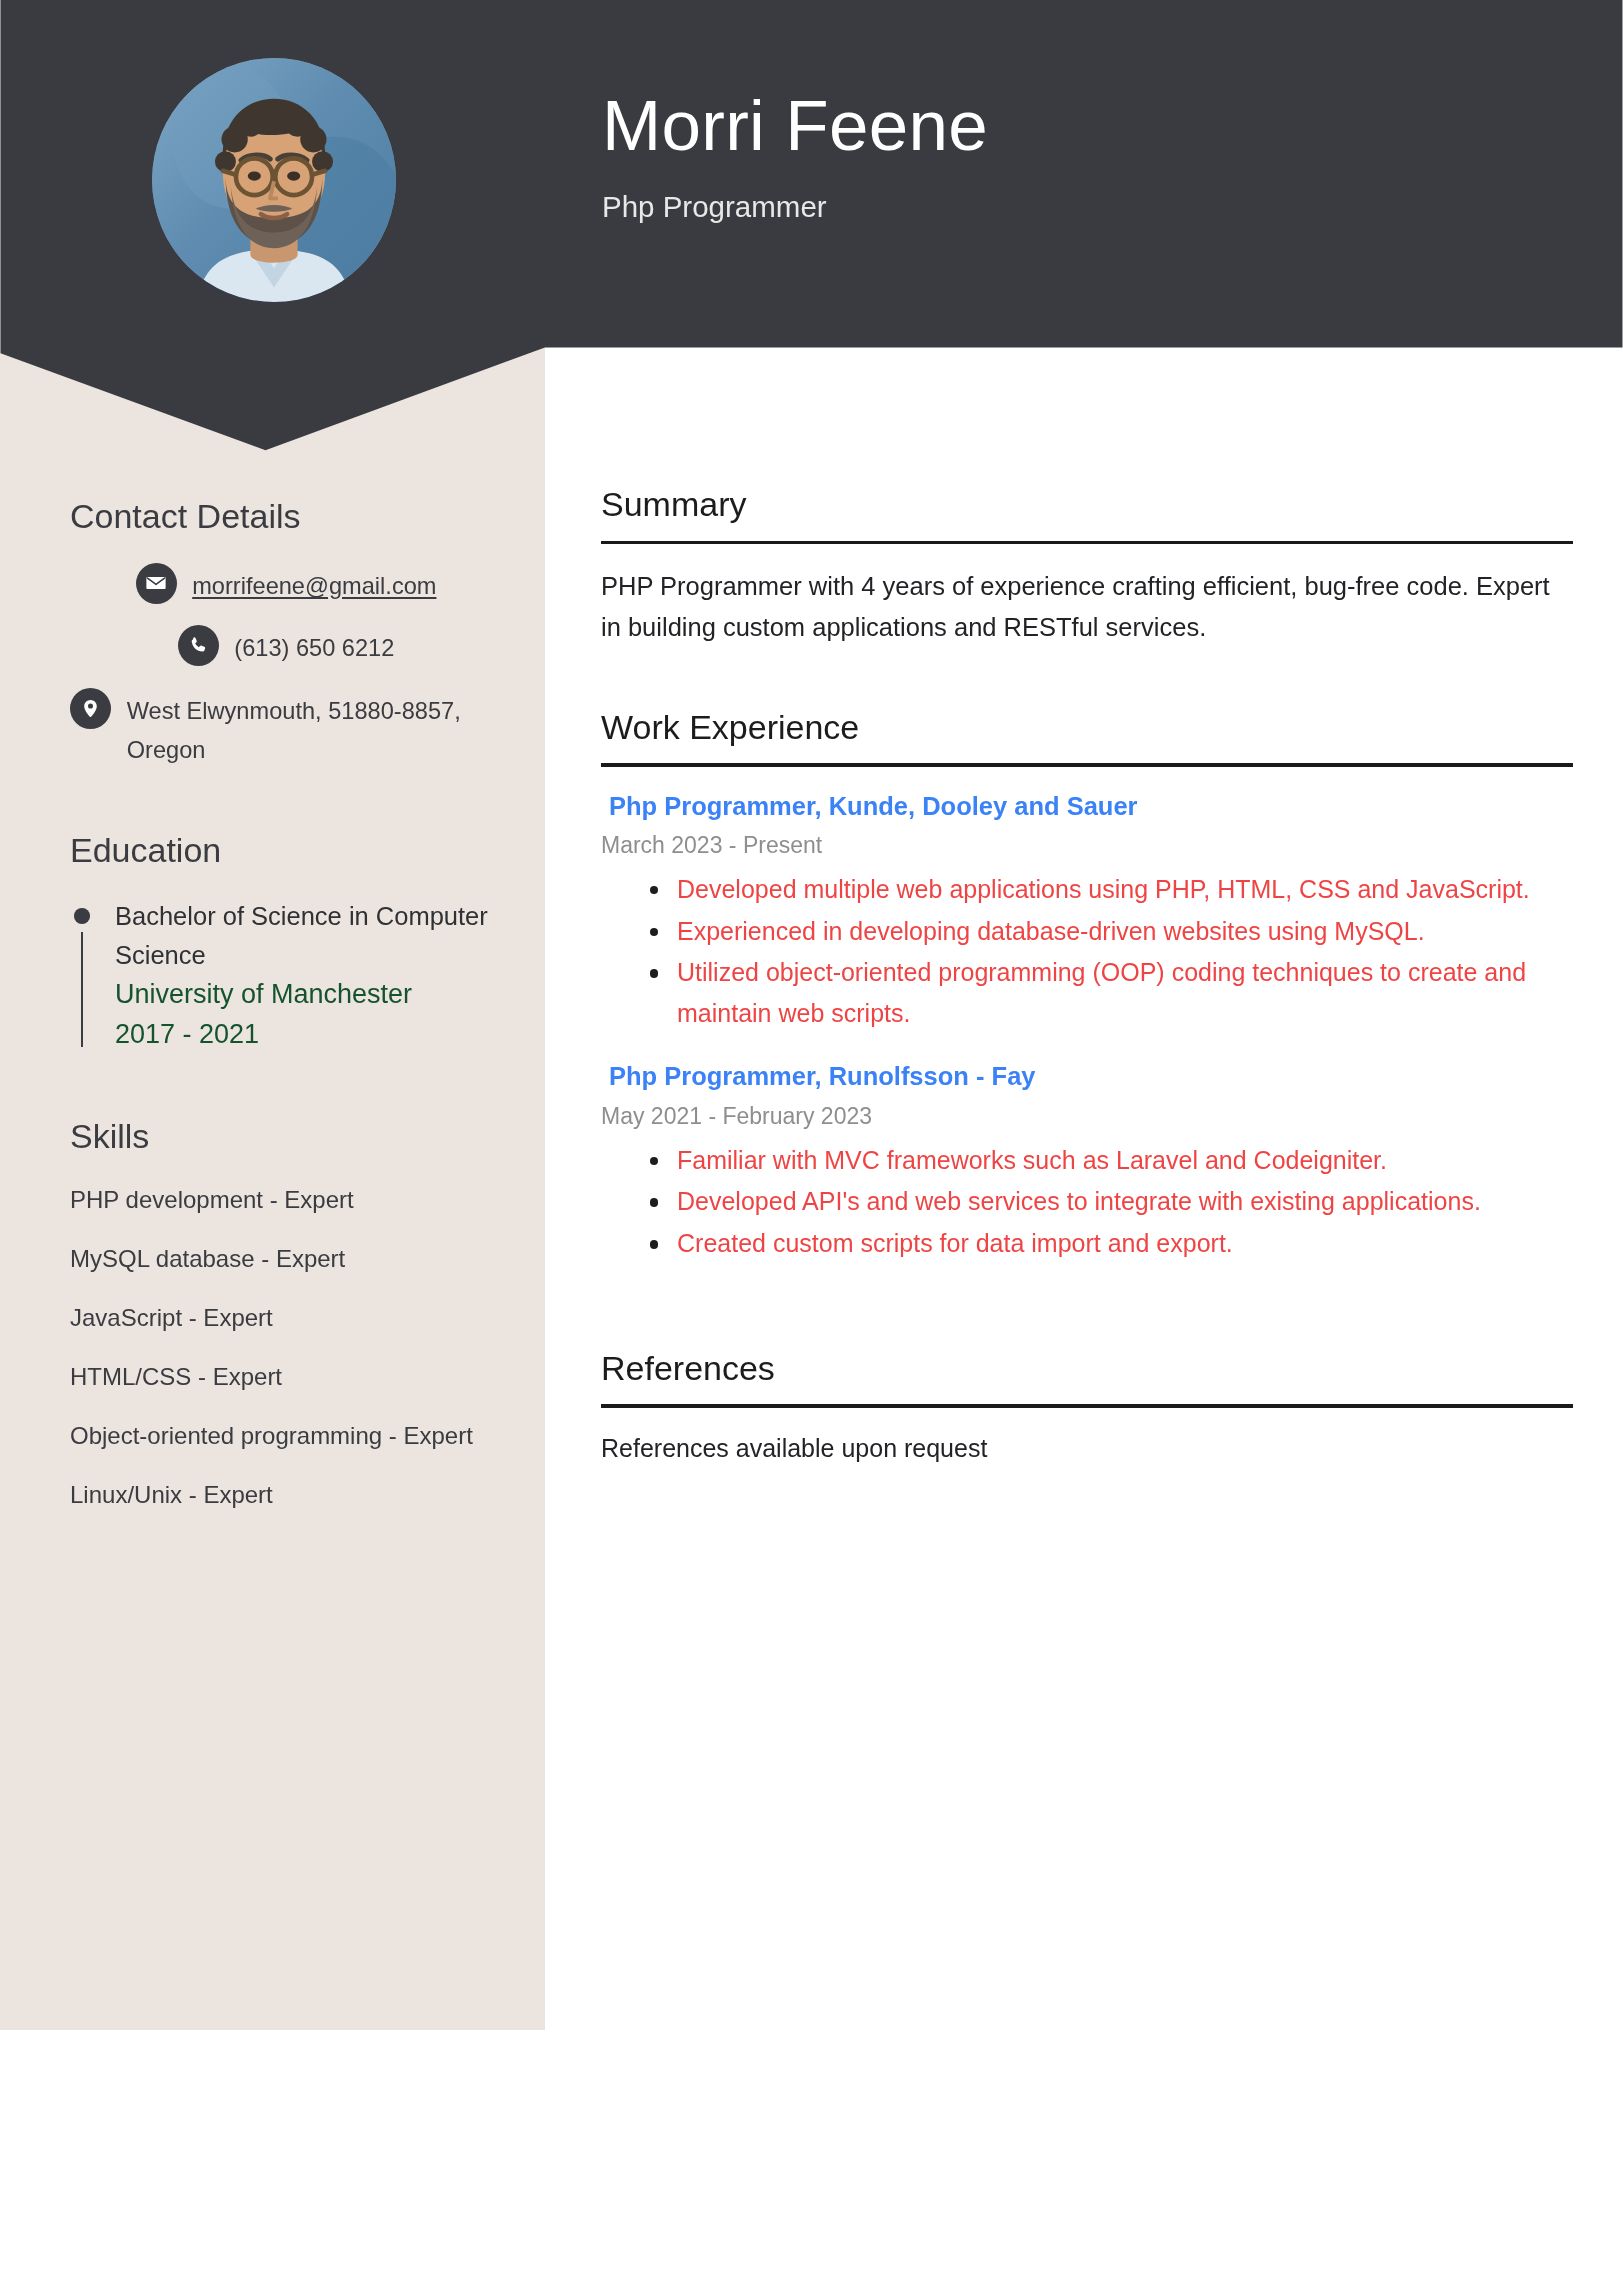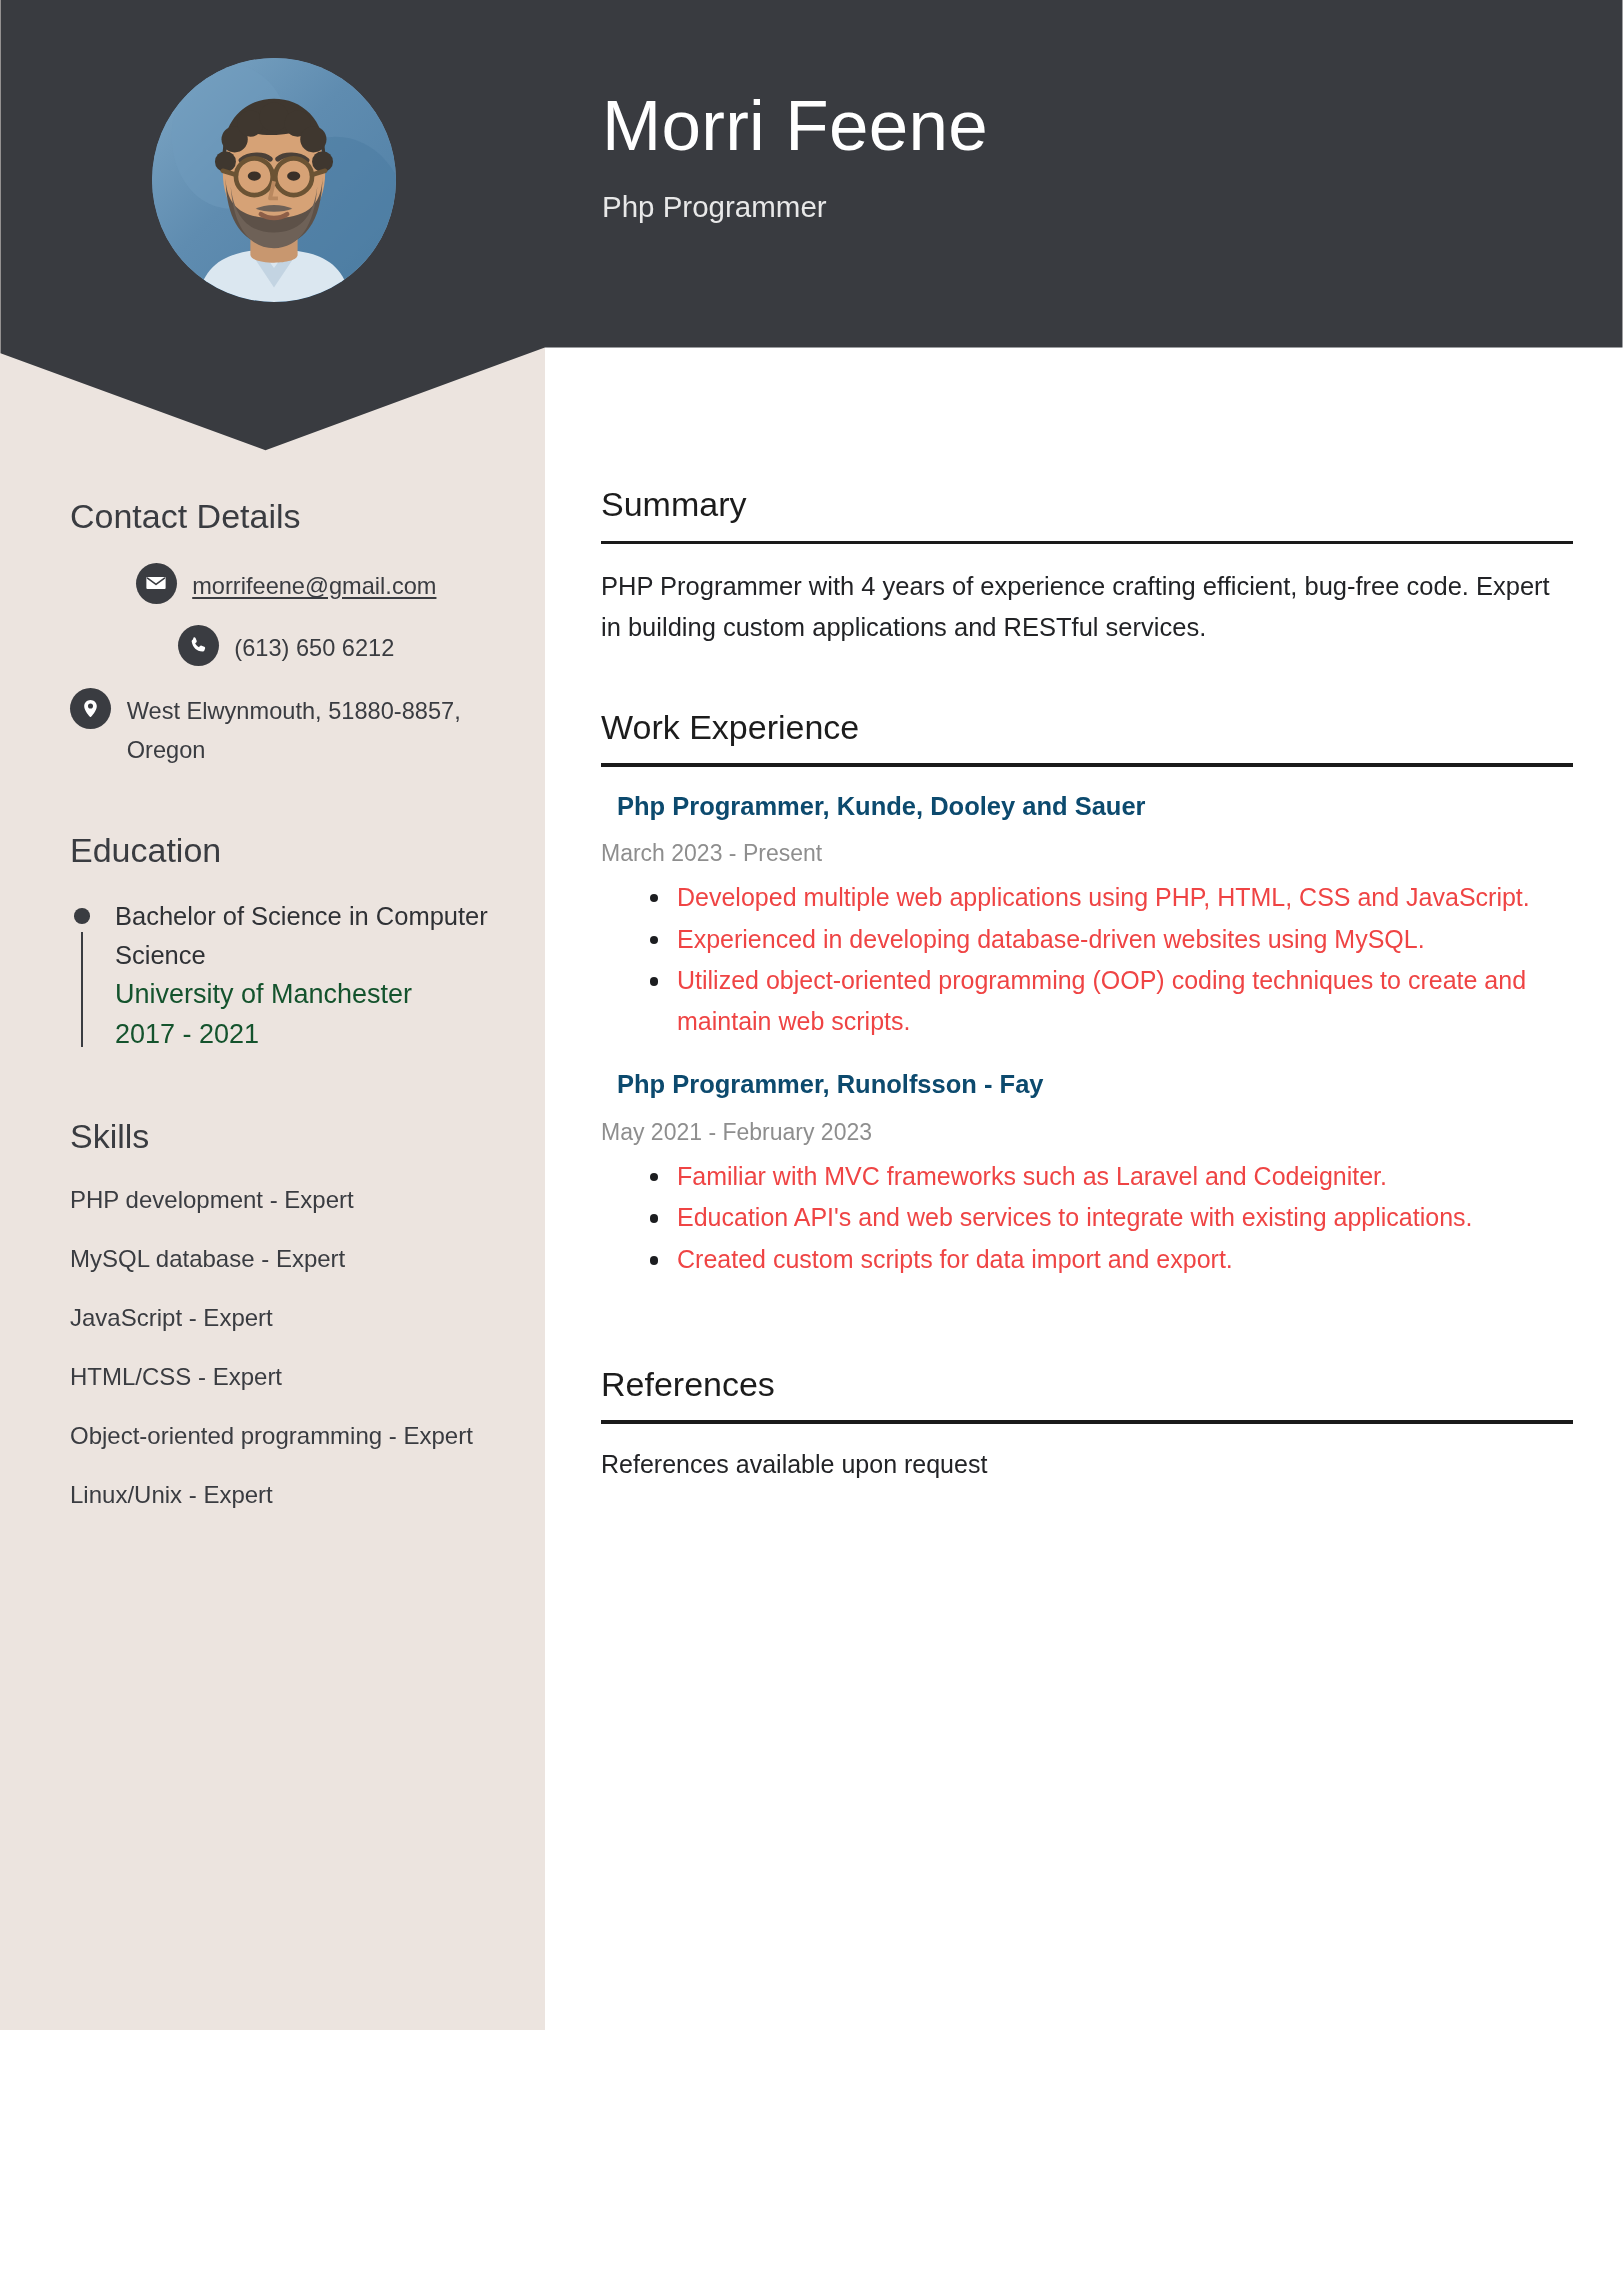--- a/index.html
+++ b/index.html
@@ -197,25 +197,25 @@
 
   .summary-text {
     margin: 0;
     font-size: 25.5px;
     line-height: 1.62;
     color: #222326;
   }
 
   .job { margin-bottom: 5.2px; }
   .job-title {
-    margin: 16px;
+    margin: 8px;
     font-size: 25.5px;
     line-height: 1.35;
     font-weight: 700;
-    color: #0c4a6e;
+    color: #3b82f6;
   }
   .job-dates {
     margin: 1.3px 0 7.9px 0;
     font-size: 23px;
     line-height: 1.3;
     color: #8e8e8e;
   }
   .job-bullets {
     margin: 0 0 26px 0;
     padding-left: 76px;
@@ -399,21 +399,21 @@
           <li>Experienced in developing database-driven websites using MySQL.</li>
           <li>Utilized object-oriented programming (OOP) coding techniques to create and maintain web scripts.</li>
         </ul>
       </div>
 
       <div class="job">
         <h3 class="job-title">Php Programmer, Runolfsson - Fay</h3>
         <div class="job-dates">May 2021 - February 2023</div>
         <ul class="job-bullets">
           <li>Familiar with MVC frameworks such as Laravel and Codeigniter.</li>
-          <li>Education API's and web services to integrate with existing applications.</li>
+          <li>Developed API's and web services to integrate with existing applications.</li>
           <li>Created custom scripts for data import and export.</li>
         </ul>
       </div>
     </div>
 
     <div class="section-gap"></div>
 
     <div class="section">
       <h2 class="section-title">References</h2>
       <div class="section-rule"></div>

